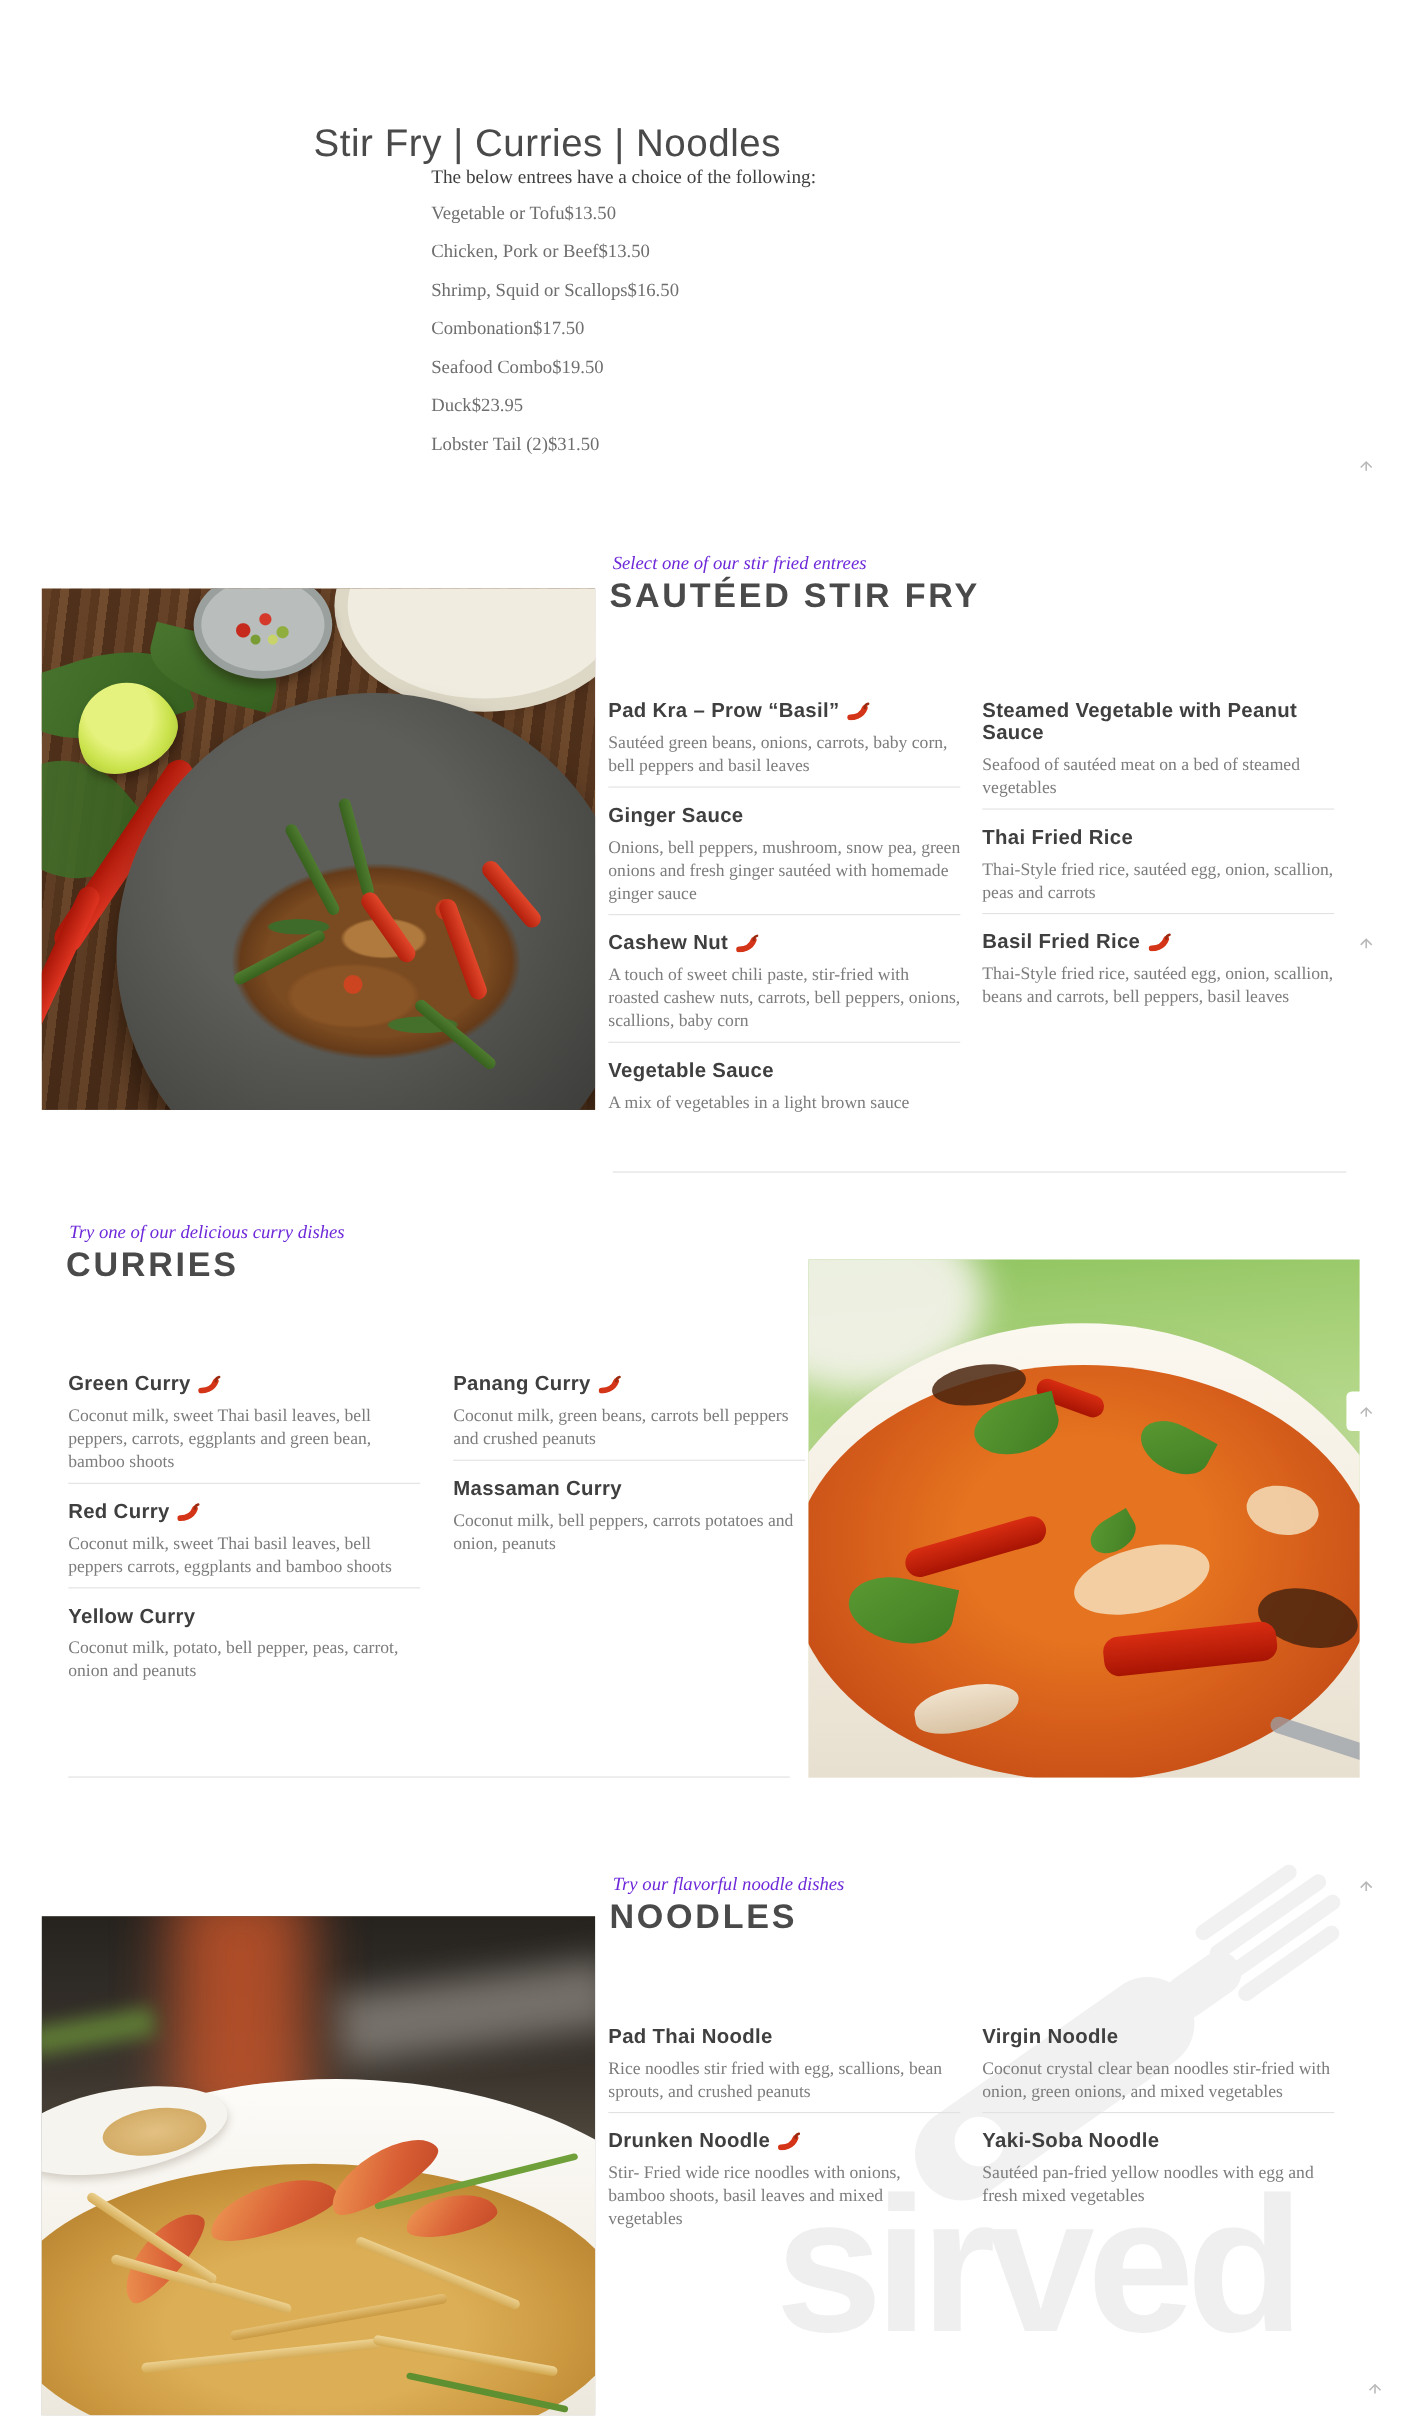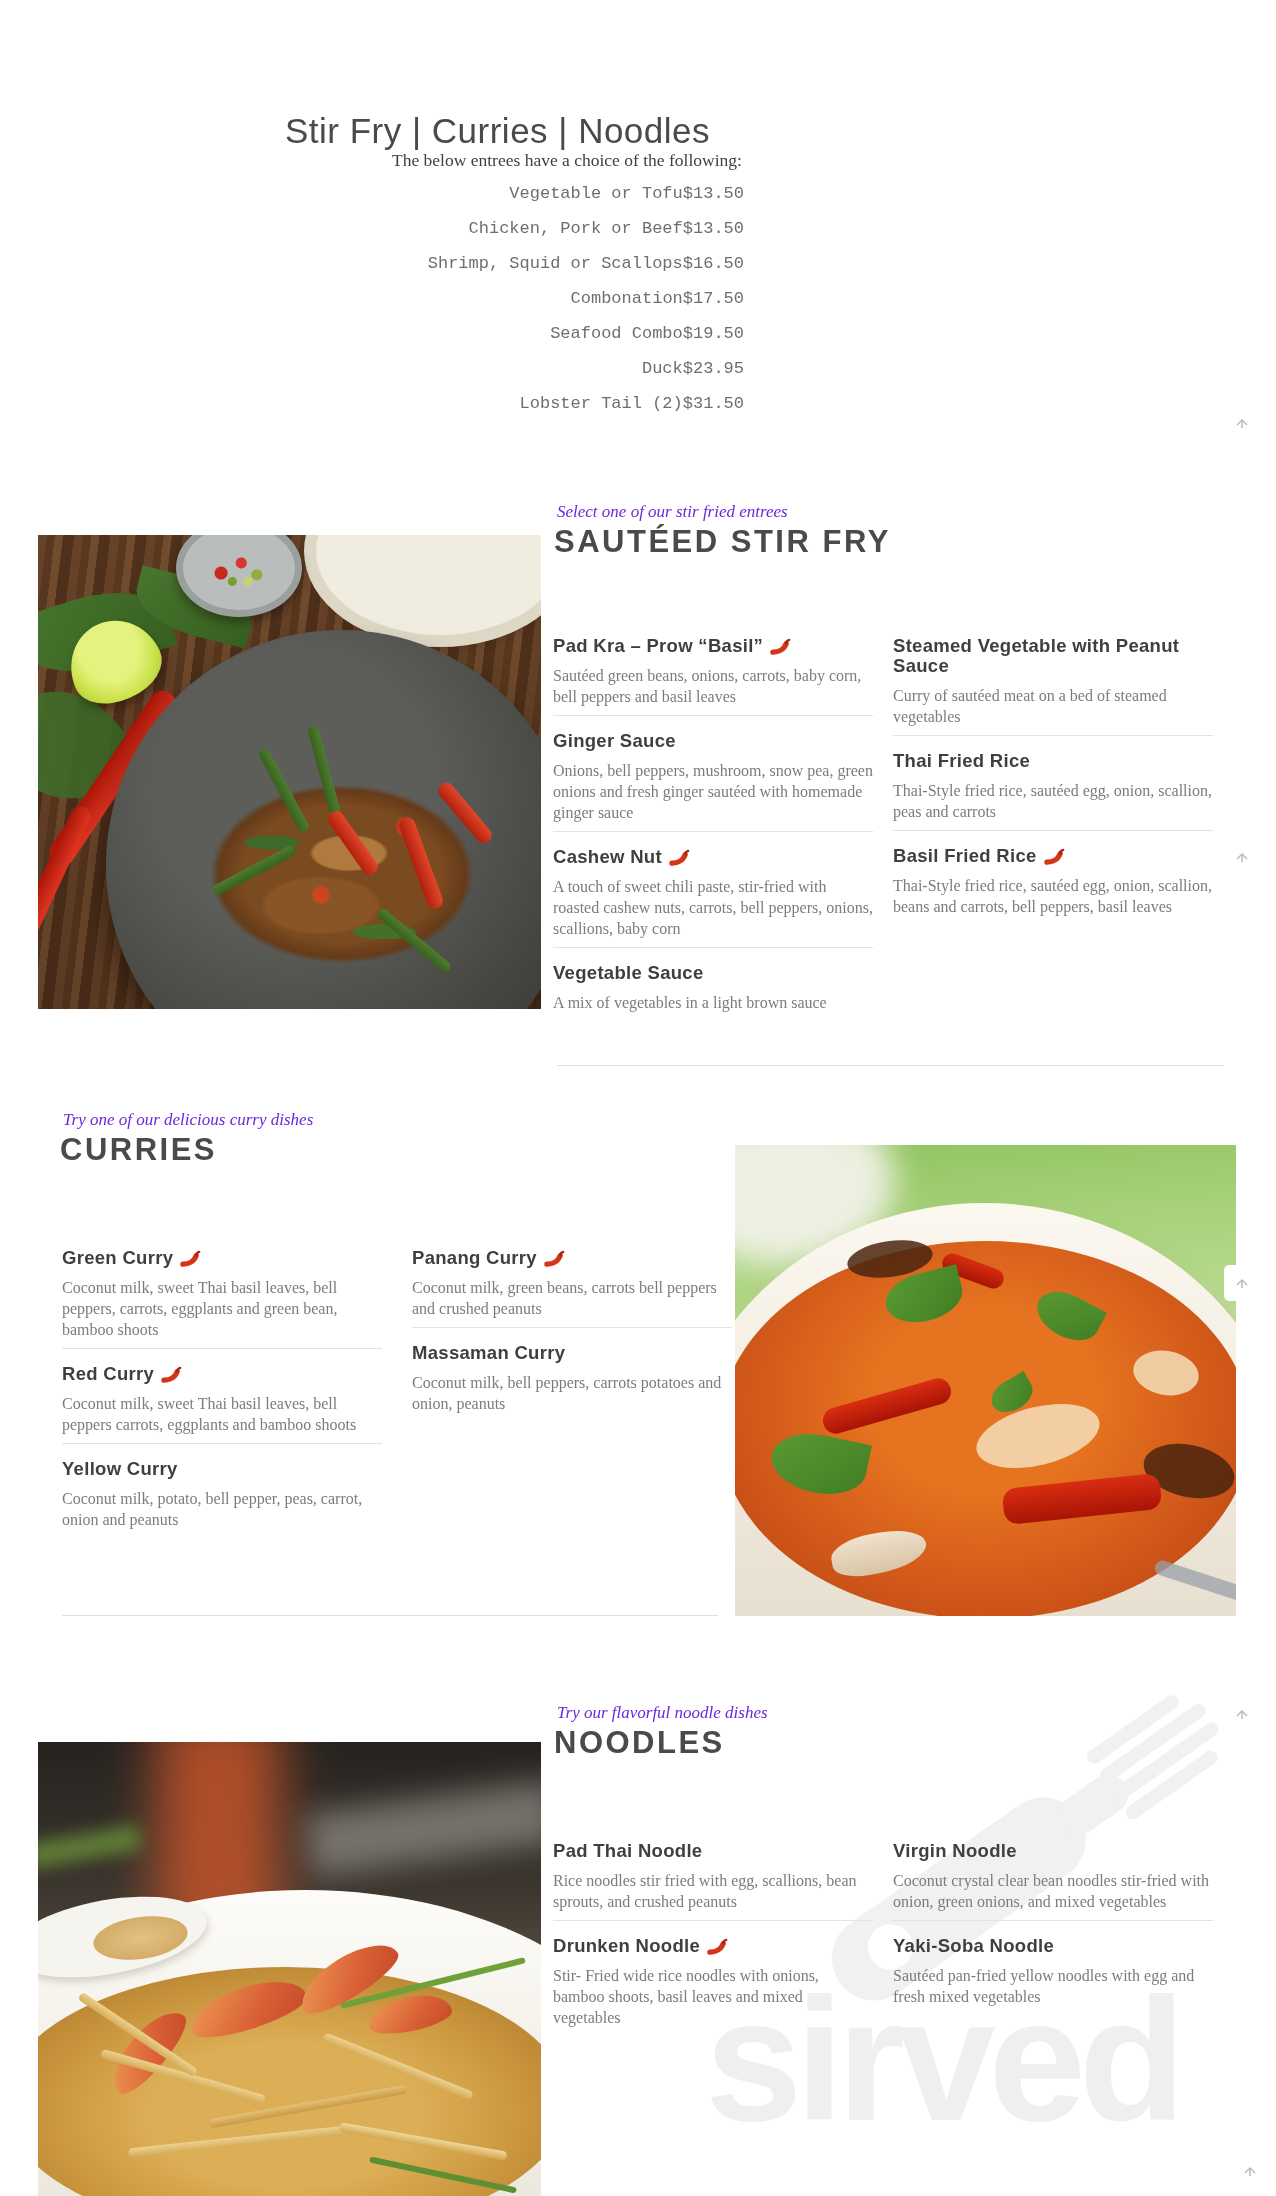--- a/index.html
+++ b/index.html
@@ -4,22 +4,22 @@
 <style>
   html,body{margin:0;padding:0;background:#fff;}
   .page{position:relative;width:1276px;height:2196px;background:#ffffff;overflow:hidden;
         font-family:"Liberation Sans",sans-serif;}
 
   
   .page-title{position:absolute;left:285px;top:88px;width:566px;text-align:left;
     font-size:35px;font-weight:500;color:#4a4a4a;letter-spacing:.5px;z-index:2;}
   .choices{position:absolute;left:392px;top:150px;width:352px;z-index:2;}
   .choices-heading{font-family:"Liberation Serif",serif;font-size:17.5px;color:#3f3f3f;margin:0 0 13px 0;}
-  .choice-row{display:flex;justify-content:flex-end;align-items:baseline;height:35px;
-    font-family:Liberation Mono, monospace;font-size:17px;color:#6e6e6e;}
+  .choice-row{display:flex;justify-content:flex-start;align-items:baseline;height:35px;
+    font-family:Liberation Serif, serif;font-size:17px;color:#6e6e6e;}
   .choice-price{color:#6e6e6e;}
 
   
   .tagline{position:absolute;font-family:"Liberation Serif",serif;font-style:italic;
     font-size:17px;color:#6d28d9;z-index:2;}
   .sec-heading{position:absolute;font-size:31px;font-weight:700;color:#4a4a4a;
     letter-spacing:2.5px;z-index:2;}
   .col{position:absolute;width:320px;z-index:2;}
   .menu-item h3{font-size:18.5px;line-height:20px;font-weight:700;color:#3f3f3f;
     margin:0 0 9px 0;letter-spacing:.3px;}
@@ -263,21 +263,21 @@
 
   <div class="menu-item">
     <h3><span>Vegetable Sauce</span></h3>
     <p>A mix of vegetables in a light brown sauce</p>
 
   </div>
 </div>
   <div class="col" style="left:893px;top:636px;">
   <div class="menu-item">
     <h3><span>Steamed Vegetable with Peanut Sauce</span></h3>
-    <p>Curry of sautéed meat on a bed of steamed vegetables</p>
+    <p>Seafood of sautéed meat on a bed of steamed vegetables</p>
     <div class="item-sep"></div>
   </div>
 
   <div class="menu-item">
     <h3><span>Thai Fried Rice</span></h3>
     <p>Thai-Style fried rice, sautéed egg, onion, scallion, peas and carrots</p>
     <div class="item-sep"></div>
   </div>
 
   <div class="menu-item">

